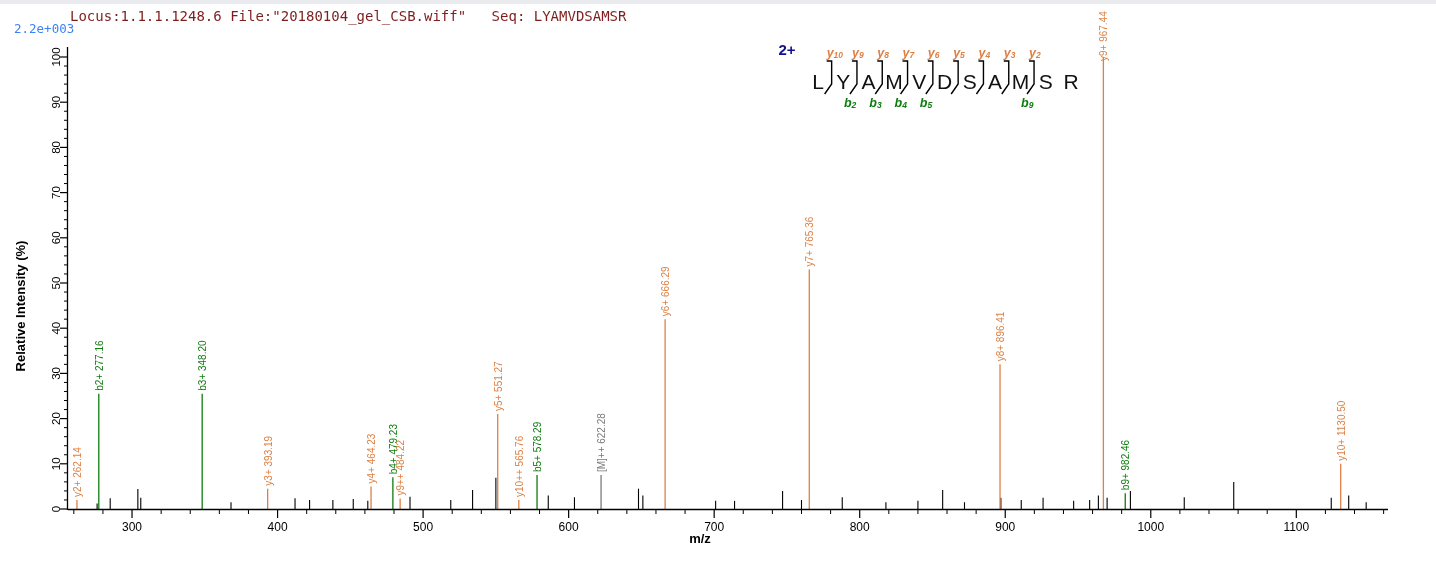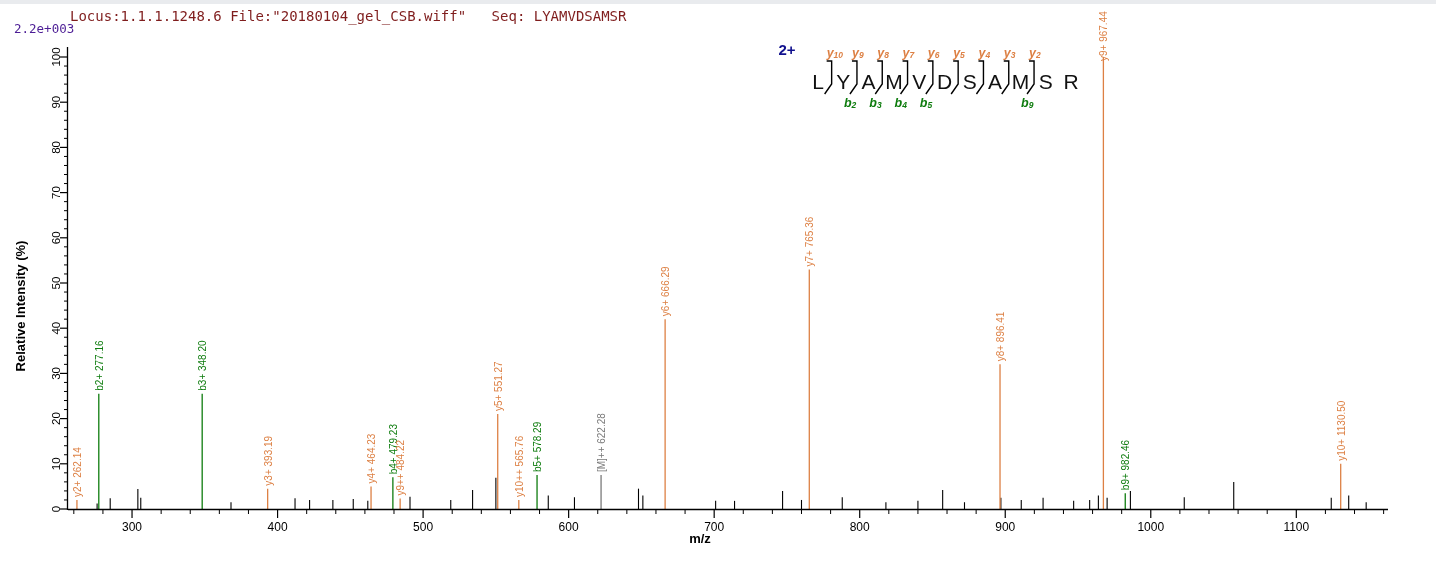--- a/index.html
+++ b/index.html
@@ -8,21 +8,21 @@
     font-family:"Liberation Sans", sans-serif;
   }
   .topstrip{position:absolute;left:0;top:0;width:1436px;height:4px;background:#e9ebee;}
   .header{
     position:absolute;left:70px;top:8px;white-space:nowrap;
     font-family:"DejaVu Sans Mono", monospace;font-size:14px;color:#7f1d1d;
   }
   .header .seq{margin-left:17px;}
   .scalenote{
     position:absolute;left:14px;top:21px;
-    font-family:"DejaVu Sans Mono", monospace;font-size:12.5px;color:#4c1d95;
+    font-family:"DejaVu Sans Mono", monospace;font-size:12.5px;color:#3b82f6;
   }
   svg{position:absolute;left:0;top:0;}
   svg text{font-family:"Liberation Sans", sans-serif;}
 </style>
 </head>
 <body>
 
 <div class="screen">
   <div class="topstrip"></div>
   <svg id="spectrum" width="1436" height="566" viewBox="0 0 1436 566">

